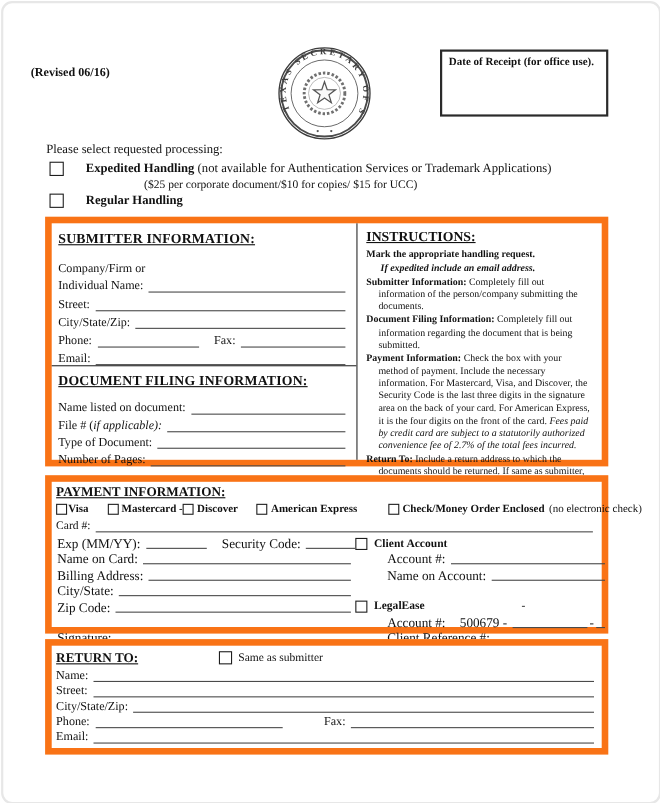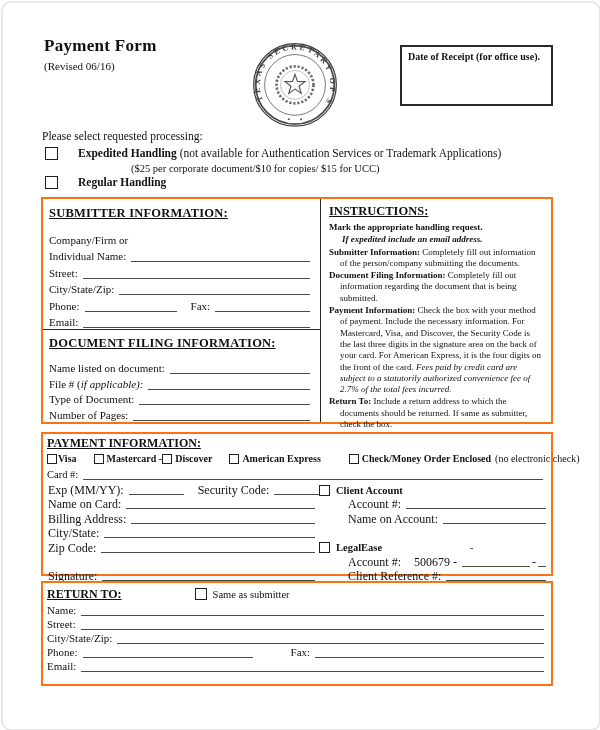--- a/index.html
+++ b/index.html
@@ -7,34 +7,34 @@
     position:relative; width:600px; height:730px; background:#fff;
     font-family:"Liberation Serif","DejaVu Serif",serif; color:#111;
     box-sizing:border-box; overflow:hidden;
   }
   .page-frame{position:absolute; left:1px; top:1px; width:596px; height:726px;
     border:2px solid #e7e7e7; border-radius:10px; pointer-events:none;}
   .abs{position:absolute;}
   .b{font-weight:bold;}
   .i{font-style:italic;}
   .title{left:44px; top:36px; font-size:17px; font-weight:bold; letter-spacing:.3px;}
-  .revision{left:44px; top:60px; font-size:11px; font-weight:normal;}
+  .revision{left:28px; top:60px; font-size:11px; font-weight:bold;}
   .datebox{left:400px; top:45px; width:153px; height:61px; border:2px solid #2a2a2a; box-sizing:border-box; padding:4px 6px;}
   .datebox .dlbl{font-size:10px; font-weight:bold;}
   .seal{left:251px; top:40px; width:88px; height:88px;}
   .prompt{left:42px; top:130px; font-size:11.5px;}
   .cb{display:inline-block; box-sizing:border-box; border:1.4px solid #1e1e1e; background:#fff; flex:none;}
   .cb13{width:13px; height:13px;}
   .cb10{width:10px; height:10px;}
   .cb11{width:11px; height:11px;}
   .cb12{width:12px; height:12px;}
   .handling-row{display:flex; align-items:flex-start; font-size:11.5px;}
   .handling-row .txt{margin-left:20px; white-space:nowrap;}
   .fees{left:84px; top:163px; font-size:10.5px;margin-left:47px;}
-  .formbox{border:2px solid #f97316; box-sizing:border-box; background:#fff;}
+  .formbox{border:6px solid #f97316; box-sizing:border-box; background:#fff;}
   .box1{left:41px; top:197px; width:512px; height:227px; display:flex;}
   .b1left{width:277px; box-sizing:border-box; display:flex; flex-direction:column;}
   .b1sub1{height:130px; box-sizing:border-box; padding:7px 10px 0 6px;}
   .b1sub2{border-top:1px solid #2b2b2b; flex:1; padding:6px 10px 0 6px;}
   .b1right{flex:1; border-left:1px solid #2b2b2b; box-sizing:border-box; padding:4px 9px 0 8px;}
   .sechead{font-size:12.5px; font-weight:bold; text-decoration:underline; letter-spacing:.2px;}
   .frow{display:flex; align-items:flex-end; height:16.5px; font-size:11px;}
   .frow2{display:flex; align-items:flex-end; height:15.8px; font-size:11px;}
   .line{border-bottom:1px solid #4a4a4a; flex:1; height:11px; margin-left:5px; min-width:8px;}
   .linew{flex:none;}
@@ -59,21 +59,20 @@
   .rhead{font-size:12px; font-weight:bold; text-decoration:underline;}
   .rrow{display:flex; align-items:flex-end; height:14px; font-size:11px;}
   .nw{white-space:nowrap;}
 </style>
 </head>
 <body>
 
 <div class="page">
   <div class="page-frame"></div>
 
-  <div class="abs title">Payment Form</div>
   <div class="abs revision">(Revised 06/16)</div>
 
   <svg class="abs seal" viewBox="0 0 100 100">
     <circle cx="50" cy="51" r="47" fill="none" stroke="#3c3c3c" stroke-width="1.4"></circle>
     <circle cx="50" cy="51" r="44.6" fill="none" stroke="#4a4a4a" stroke-width="2"></circle>
     <circle cx="50" cy="51" r="34.5" fill="none" stroke="#555" stroke-width="0.9"></circle>
     <defs>
       <path id="sealArc" d="M 15,70 A 40,40 0 1 1 85,70" fill="none"></path>
     </defs>
     <text font-size="9" font-weight="bold" letter-spacing="1.1" fill="#3c3c3c" font-family="Liberation Serif, DejaVu Serif, serif">

